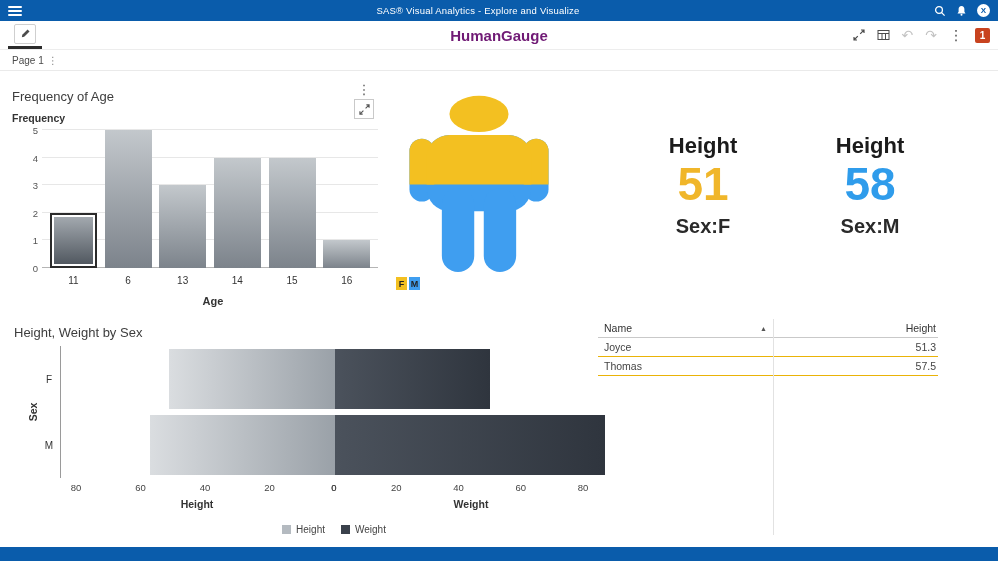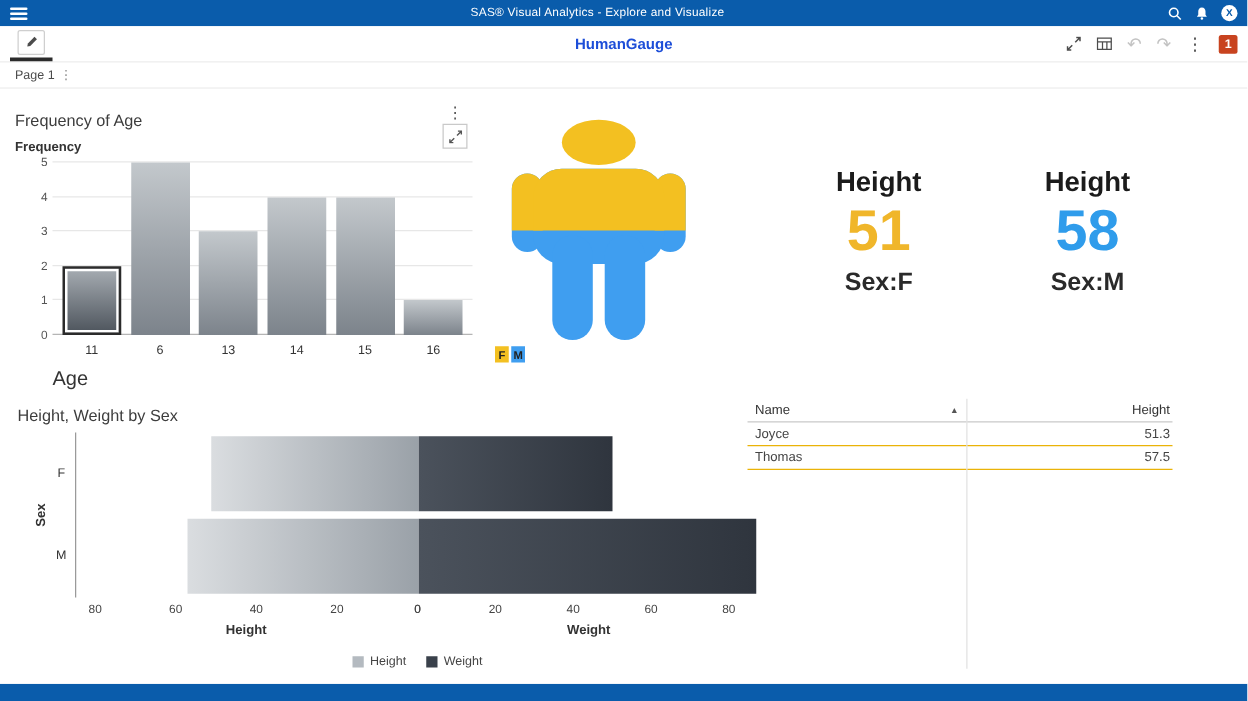--- a/index.html
+++ b/index.html
@@ -15,22 +15,22 @@
   .tp-icon { background: none; border: none; padding: 0; display: flex; align-items: center; cursor: pointer; }
   .avatar { width: 13px; height: 13px; border-radius: 50%; background: #fff; color: #0a5cab;
     font-size: 8px; font-weight: bold; display: flex; align-items: center; justify-content: center; }
 
   
   .toolbar { height: 29px; display: flex; align-items: center; position: relative;
     border-bottom: 1px solid #ededed; padding: 0 8px; background: #fff; }
   .edit-tab { height: 100%; display: flex; align-items: center; padding: 0 6px; border-bottom: 3px solid #2b2b2b; }
   .edit-btn { width: 22px; height: 20px; border: 1px solid #cfcfcf; background: #fff; border-radius: 2px;
     display: flex; align-items: center; justify-content: center; cursor: pointer; }
-  .toolbar-title { position: absolute; left: 0; right: 0; text-align: center; font-size: 12px;
-    font-weight: bold; color: #1d4ed8; pointer-events: none; }
+  .toolbar-title { position: absolute; left: 0; right: 0; text-align: center; font-size: 15px;
+    font-weight: bold; color: #701a75; pointer-events: none; }
   .toolbar-actions { margin-left: auto; display: flex; align-items: center; gap: 12px; z-index: 1; }
   .tb-icon { font-size: 14px; color: #4c4c4c; background: none; border: none; line-height: 1; cursor: pointer;
     display: flex; align-items: center; }
   .tb-icon.disabled { color: #c3c3c3; }
   .badge { min-width: 15px; height: 15px; color: #fff; font-size: 10px; font-weight: bold;
     display: flex; align-items: center; justify-content: center; border-radius: 2px; cursor: pointer; }
 
   
   .tabbar { height: 21px; display: flex; align-items: center; gap: 4px; padding-left: 12px;
     font-size: 10px; color: #4a4a4a; border-bottom: 1px solid #eaeaea; }
@@ -49,21 +49,21 @@
   .gridline.baseline { background: #b5b5b5; }
   .ytick { position: absolute; left: -18px; top: -4px; width: 14px; text-align: right;
     font-size: 9.5px; color: #555; }
   .freq-bars { position: absolute; inset: 0; display: flex; align-items: flex-end; padding: 0 4px; }
   .bar-slot { flex: 1; display: flex; justify-content: center; align-items: flex-end; height: 100%; }
   .vbar { width: 86%; background: linear-gradient(180deg, #c3c8cc 0%, #7c838b 100%); cursor: pointer; }
   .vbar.selected { background: linear-gradient(180deg, #a6acb2 0%, #4e555d 100%);
     border: 2px solid #2b2b2b; box-shadow: inset 0 0 0 2px #fff; }
   .freq-xlabels { display: flex; margin: 7px 6px 0 30px; padding: 0 4px; }
   .freq-xlabels span { flex: 1; text-align: center; font-size: 10px; color: #333; }
-  .freq-xaxis-title { margin-left: 30px; font-size: 16px; font-weight: normal;
+  .freq-xaxis-title { margin-left: 30px; text-align: center; font-size: 11px; font-weight: bold;
     color: #333; margin-top: 9px; }
 
   
   .chart-float { position: absolute; left: 352px; top: 10px; display: flex; flex-direction: column;
     align-items: center; gap: 3px; background: #fff; padding: 2px; }
   .float-kebab { font-size: 13px; color: #555; background: none; border: none; line-height: 1; cursor: pointer; }
   .float-expand { width: 20px; height: 20px; border: 1px solid #c9c9c9; background: #fff;
     display: flex; align-items: center; justify-content: center; cursor: pointer; }
 
   

